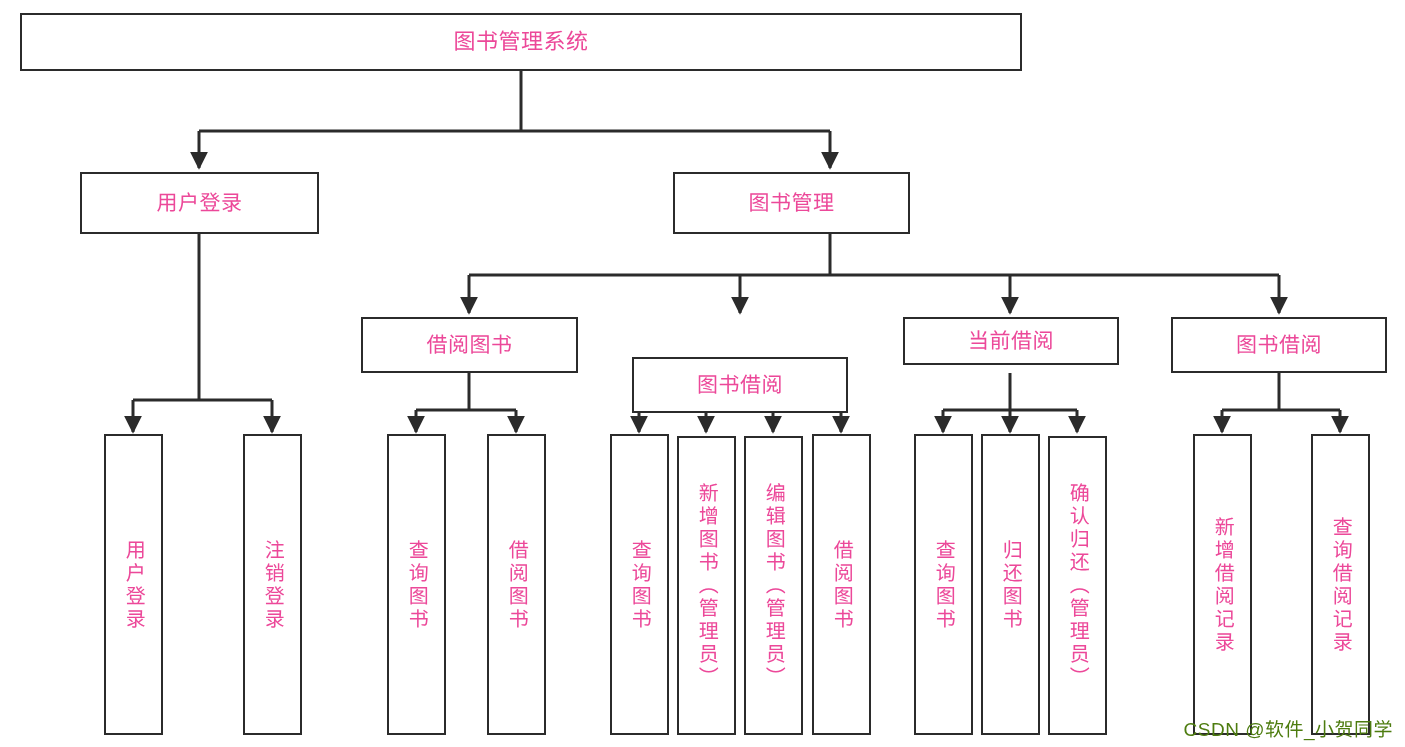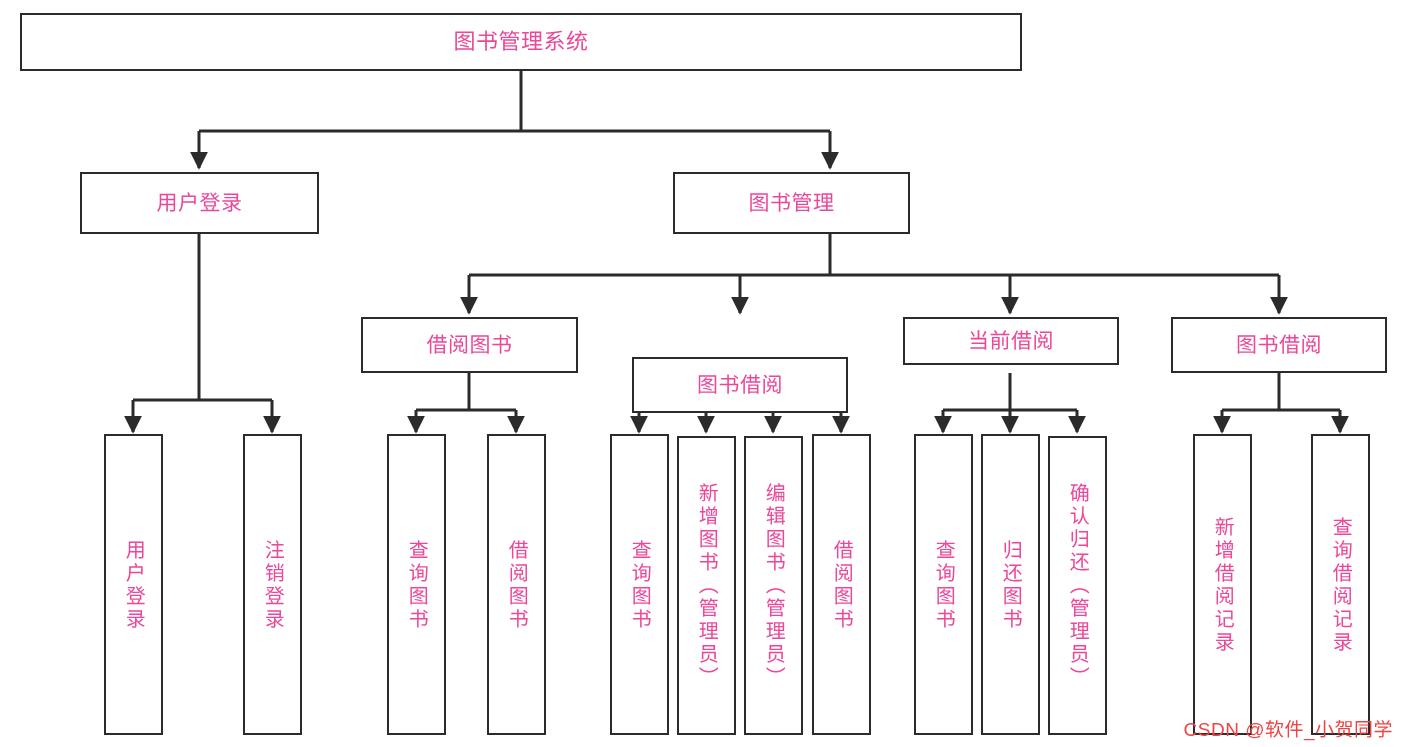--- a/index.html
+++ b/index.html
@@ -57,21 +57,21 @@
     line-height:1.18;
     letter-spacing:3px;
     max-height:100%;
   }
   
   #watermark{
     position:absolute;
     right:12px;
     bottom:6px;
     font-size:19px;
-    color:#ef4444;
+    color:#4d7c0f;
     z-index:5;
     white-space:nowrap;
     letter-spacing:0.5px;
   }
 </style>
 </head>
 <body>
 
 <div id="canvas">
 

